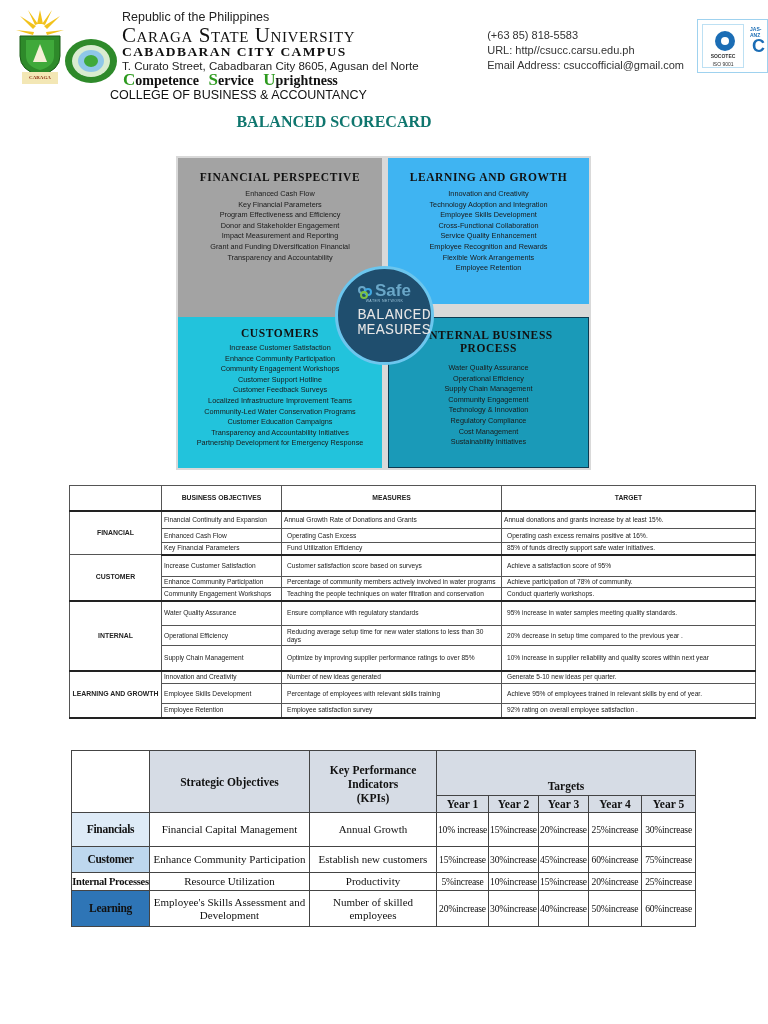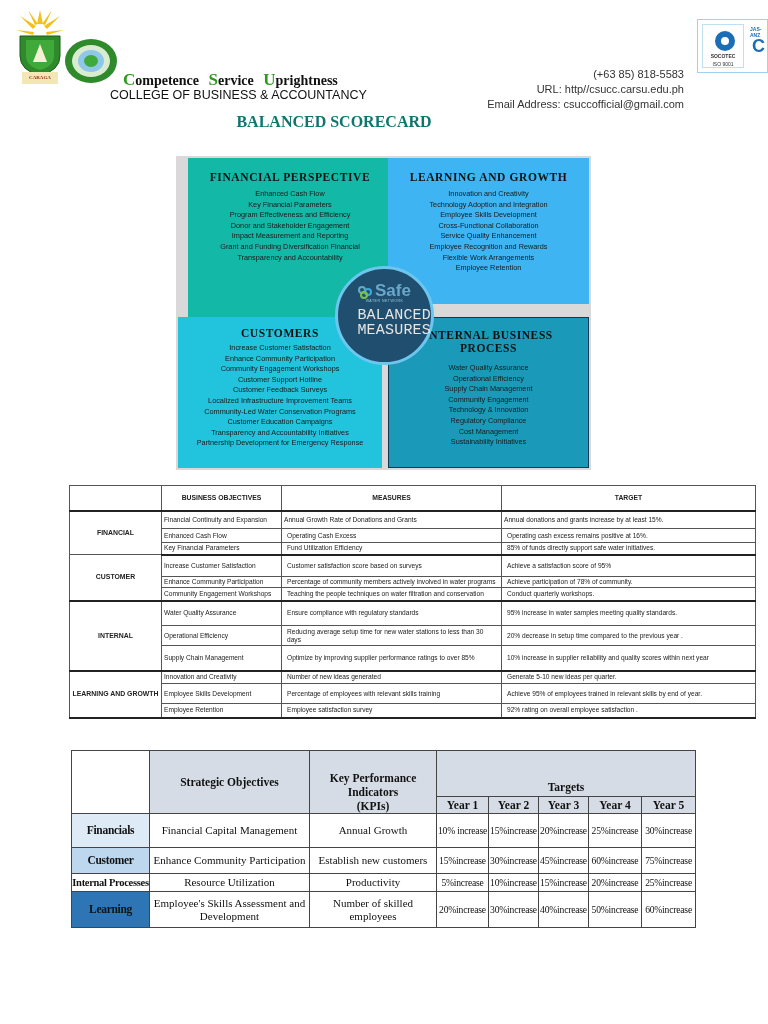--- a/index.html
+++ b/index.html
@@ -12,35 +12,35 @@
   .logo2 { position: absolute; left: 64px; top: 38px; width: 54px; height: 46px; }
   .lh-text { position: absolute; left: 122px; top: 10px; }
   .lh-rep { font-size: 12.5px; color: #222; line-height: 15px; }
   .lh-univ { font-family: "Liberation Serif", serif; font-size: 21px; letter-spacing: 0.6px; line-height: 20px; color: #111; font-variant: small-caps; }
   .lh-campus { font-family: "Liberation Serif", serif; font-weight: bold; font-size: 13.5px; letter-spacing: 1.4px; line-height: 14px; color: #111; }
   .lh-addr { font-size: 11.5px; color: #222; line-height: 14px; }
   .lh-motto { position: absolute; left: 123px; top: 70px; font-family: "Liberation Serif", serif; font-weight: bold; font-size: 14px; color: #111; word-spacing: 6px; }
   .lh-motto .cap { color: #2d9a1e; font-size: 17px; }
   .lh-college { position: absolute; left: 110px; top: 88px; font-size: 12.5px; color: #111; font-weight: normal; }
 
-  .contact { position: absolute; right: 84px; top: 28px; text-align: right; font-size: 11px; line-height: 15px; color: #333; margin-top: 39px; }
+  .contact { position: absolute; right: 84px; top: 28px; font-size: 11px; line-height: 15px; color: #333; }
   .cert { position: absolute; left: 697px; top: 19px; width: 71px; height: 54px; border: 1px solid #9fd2ef; background: #fff; }
   .cert .c1 { position: absolute; left: 4px; top: 4px; width: 42px; height: 44px; border: 1px solid #bde0f3; }
   .cert .c1 .ring { position: absolute; left: 12px; top: 6px; width: 20px; height: 20px; border-radius: 50%; background: #1b6db5; }
   .cert .c1 .ring::after { content: ""; position: absolute; left: 6px; top: 6px; width: 8px; height: 8px; border-radius: 50%; background: #fff; }
   .cert .c1 .lbl { position: absolute; left: 0; right: 0; top: 28px; text-align: center; font-size: 5px; font-weight: bold; color: #333; }
   .cert .c2 { position: absolute; left: 52px; top: 6px; font-size: 5px; color: #1b6db5; font-weight: bold; }
   .cert .c2g { position: absolute; left: 54px; top: 16px; font-size: 18px; color: #1b6db5; font-weight: bold; }
 
   .doc-title { position: absolute; left: 0; width: 668px; top: 113px; text-align: center; font-family: "Liberation Serif", serif; font-weight: bold; font-size: 16px; color: #0f766e; }
 
   
   .sc { position: absolute; left: 176px; top: 156px; width: 415px; height: 314px; background: #d9d9d9; }
   .quad { position: absolute; text-align: center; }
-  .q-fin { left: 12px; top: 2px; width: 204px; height: 180px; background: #14b8a6; }
+  .q-fin { left: 2px; top: 2px; width: 204px; height: 180px; background: #a3a3a3; }
   .q-lrn { left: 212px; top: 2px; width: 201px; height: 146px; background: #3fb4f2; }
   .q-cus { left: 2px; top: 161px; width: 204px; height: 151px; background: #22c3dc; }
   .q-int { left: 212px; top: 161px; width: 201px; height: 151px; background: #1a9ab8; border: 1px solid #0d3b52; }
   .q-title { font-family: "Liberation Serif", serif; font-weight: bold; font-size: 11.5px; letter-spacing: 0.6px; color: #111; line-height: 13px; }
   .q-list { list-style: none; margin-top: 5px; }
   .q-list li { font-size: 7.3px; line-height: 10.6px; color: #1a1a1a; white-space: nowrap; }
   .q-fin .q-title { margin-top: 13px; }
   .q-lrn .q-title { margin-top: 13px; }
   .q-cus .q-title { margin-top: 10px; }
   .q-int .q-title { margin-top: 11px; }
@@ -99,20 +99,26 @@
     <rect x="8" y="66" width="36" height="12" fill="#f3e7b5"></rect>
     <text x="26" y="73" font-size="5" text-anchor="middle" fill="#8b2c10" font-weight="bold" font-family="Liberation Serif, serif">CARAGA</text>
   </svg>
   <svg class="logo2" viewBox="0 0 54 46">
     <ellipse cx="27" cy="23" rx="26" ry="22" fill="#2e8a2a"></ellipse>
     <ellipse cx="27" cy="23" rx="19" ry="16" fill="#d9ecd0"></ellipse>
     <ellipse cx="27" cy="23" rx="13" ry="11" fill="#8fc7e8"></ellipse>
     <ellipse cx="27" cy="23" rx="7" ry="6" fill="#3fa93a"></ellipse>
   </svg>
 
+  <div class="lh-text">
+    <div class="lh-rep">Republic of the Philippines</div>
+    <div class="lh-univ">Caraga State University</div>
+    <div class="lh-campus">CABADBARAN CITY CAMPUS</div>
+    <div class="lh-addr">T. Curato Street, Cabadbaran City 8605, Agusan del Norte</div>
+  </div>
   <div class="lh-motto">
     <span><span class="cap">C</span><span>ompetence</span></span>
     <span><span class="cap">S</span><span>ervice</span></span>
     <span><span class="cap">U</span><span>prightness</span></span>
   </div>
   <div class="lh-college">COLLEGE OF BUSINESS &amp; ACCOUNTANCY</div>
 
   <div class="contact">
     <div>(+63 85) 818-5583</div>
     <div>URL: http//csucc.carsu.edu.ph</div>
@@ -291,21 +297,21 @@
     <col style="width:52px">
       <col style="width:50px">
       <col style="width:50px">
       <col style="width:53px">
       <col style="width:54px">
   </colgroup>
   <tbody>
       <tr style="height:45px">
     <th class="blank" rowspan="2"></th>
     <th rowspan="2">Strategic Objectives</th>
-    <th rowspan="2" style="vertical-align:top;padding-top:20px">
+    <th rowspan="2" style="vertical-align:top;padding-top:12px">
       <div>Key Performance Indicators</div>
       <div>(KPIs)</div>
     </th>
     <th class="targets" colspan="5">Targets</th>
   </tr>
   <tr>
     <th class="yr">Year 1</th>
     <th class="yr">Year 2</th>
     <th class="yr">Year 3</th>
     <th class="yr">Year 4</th>

